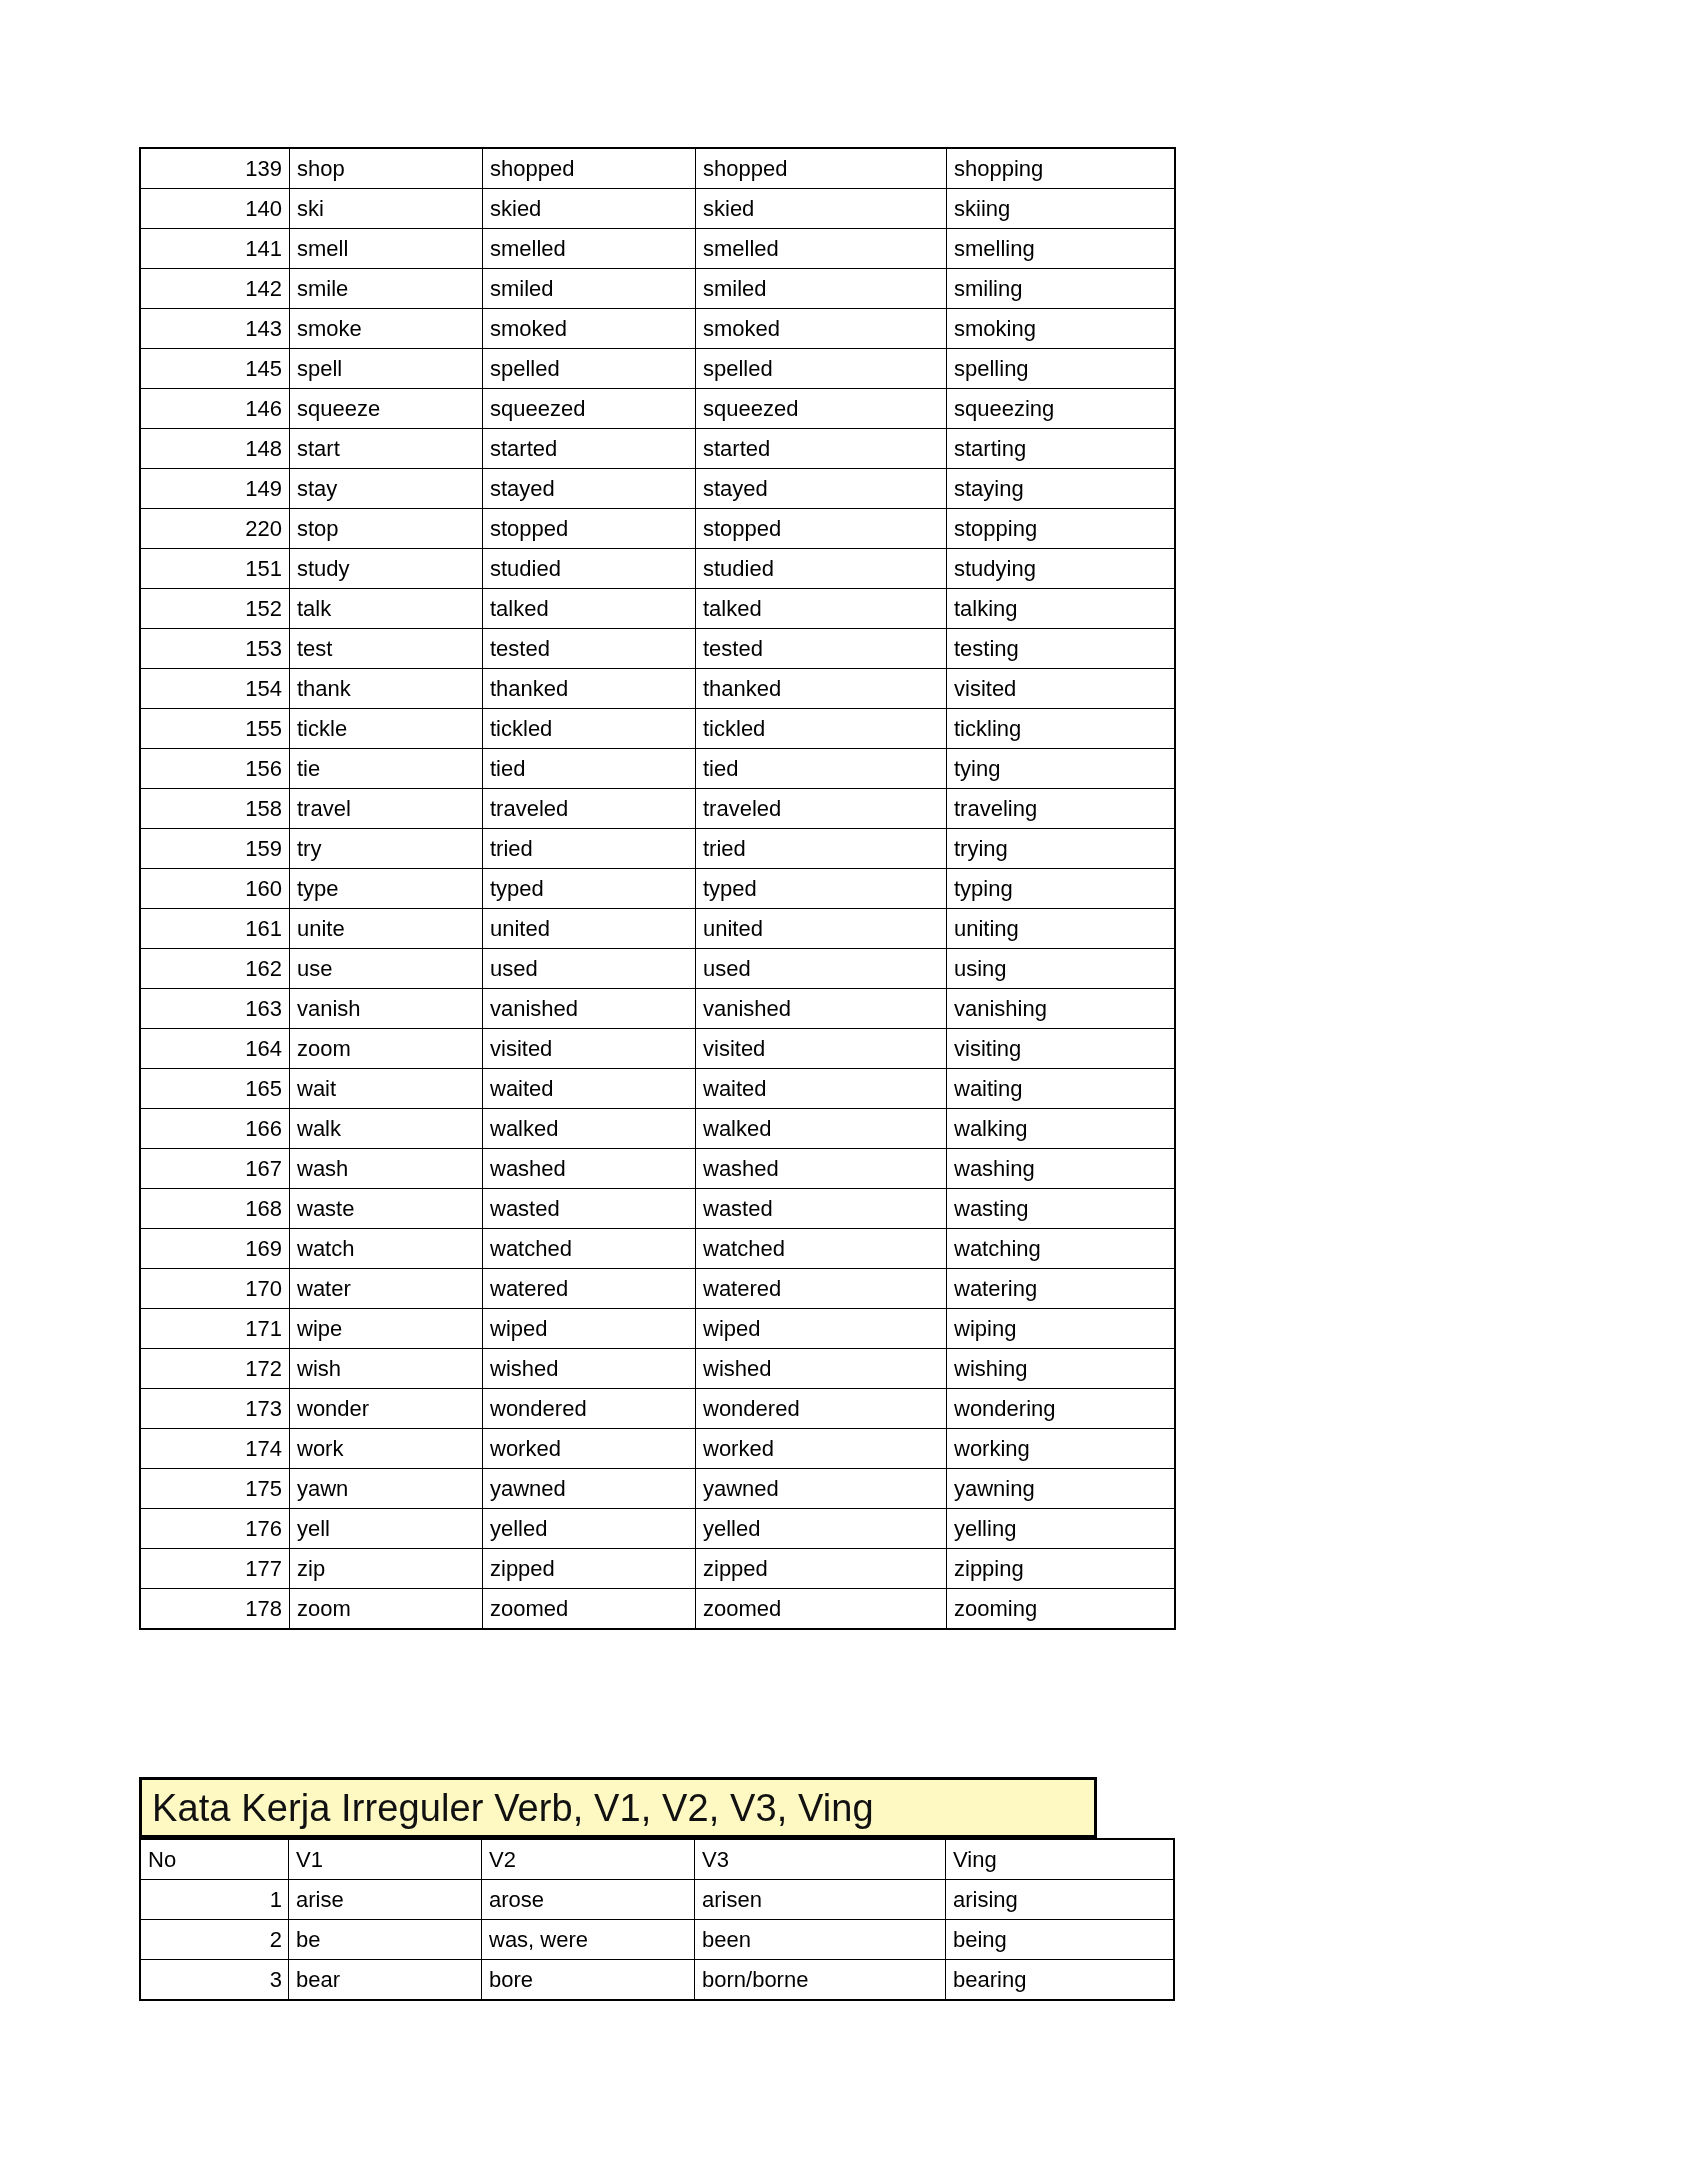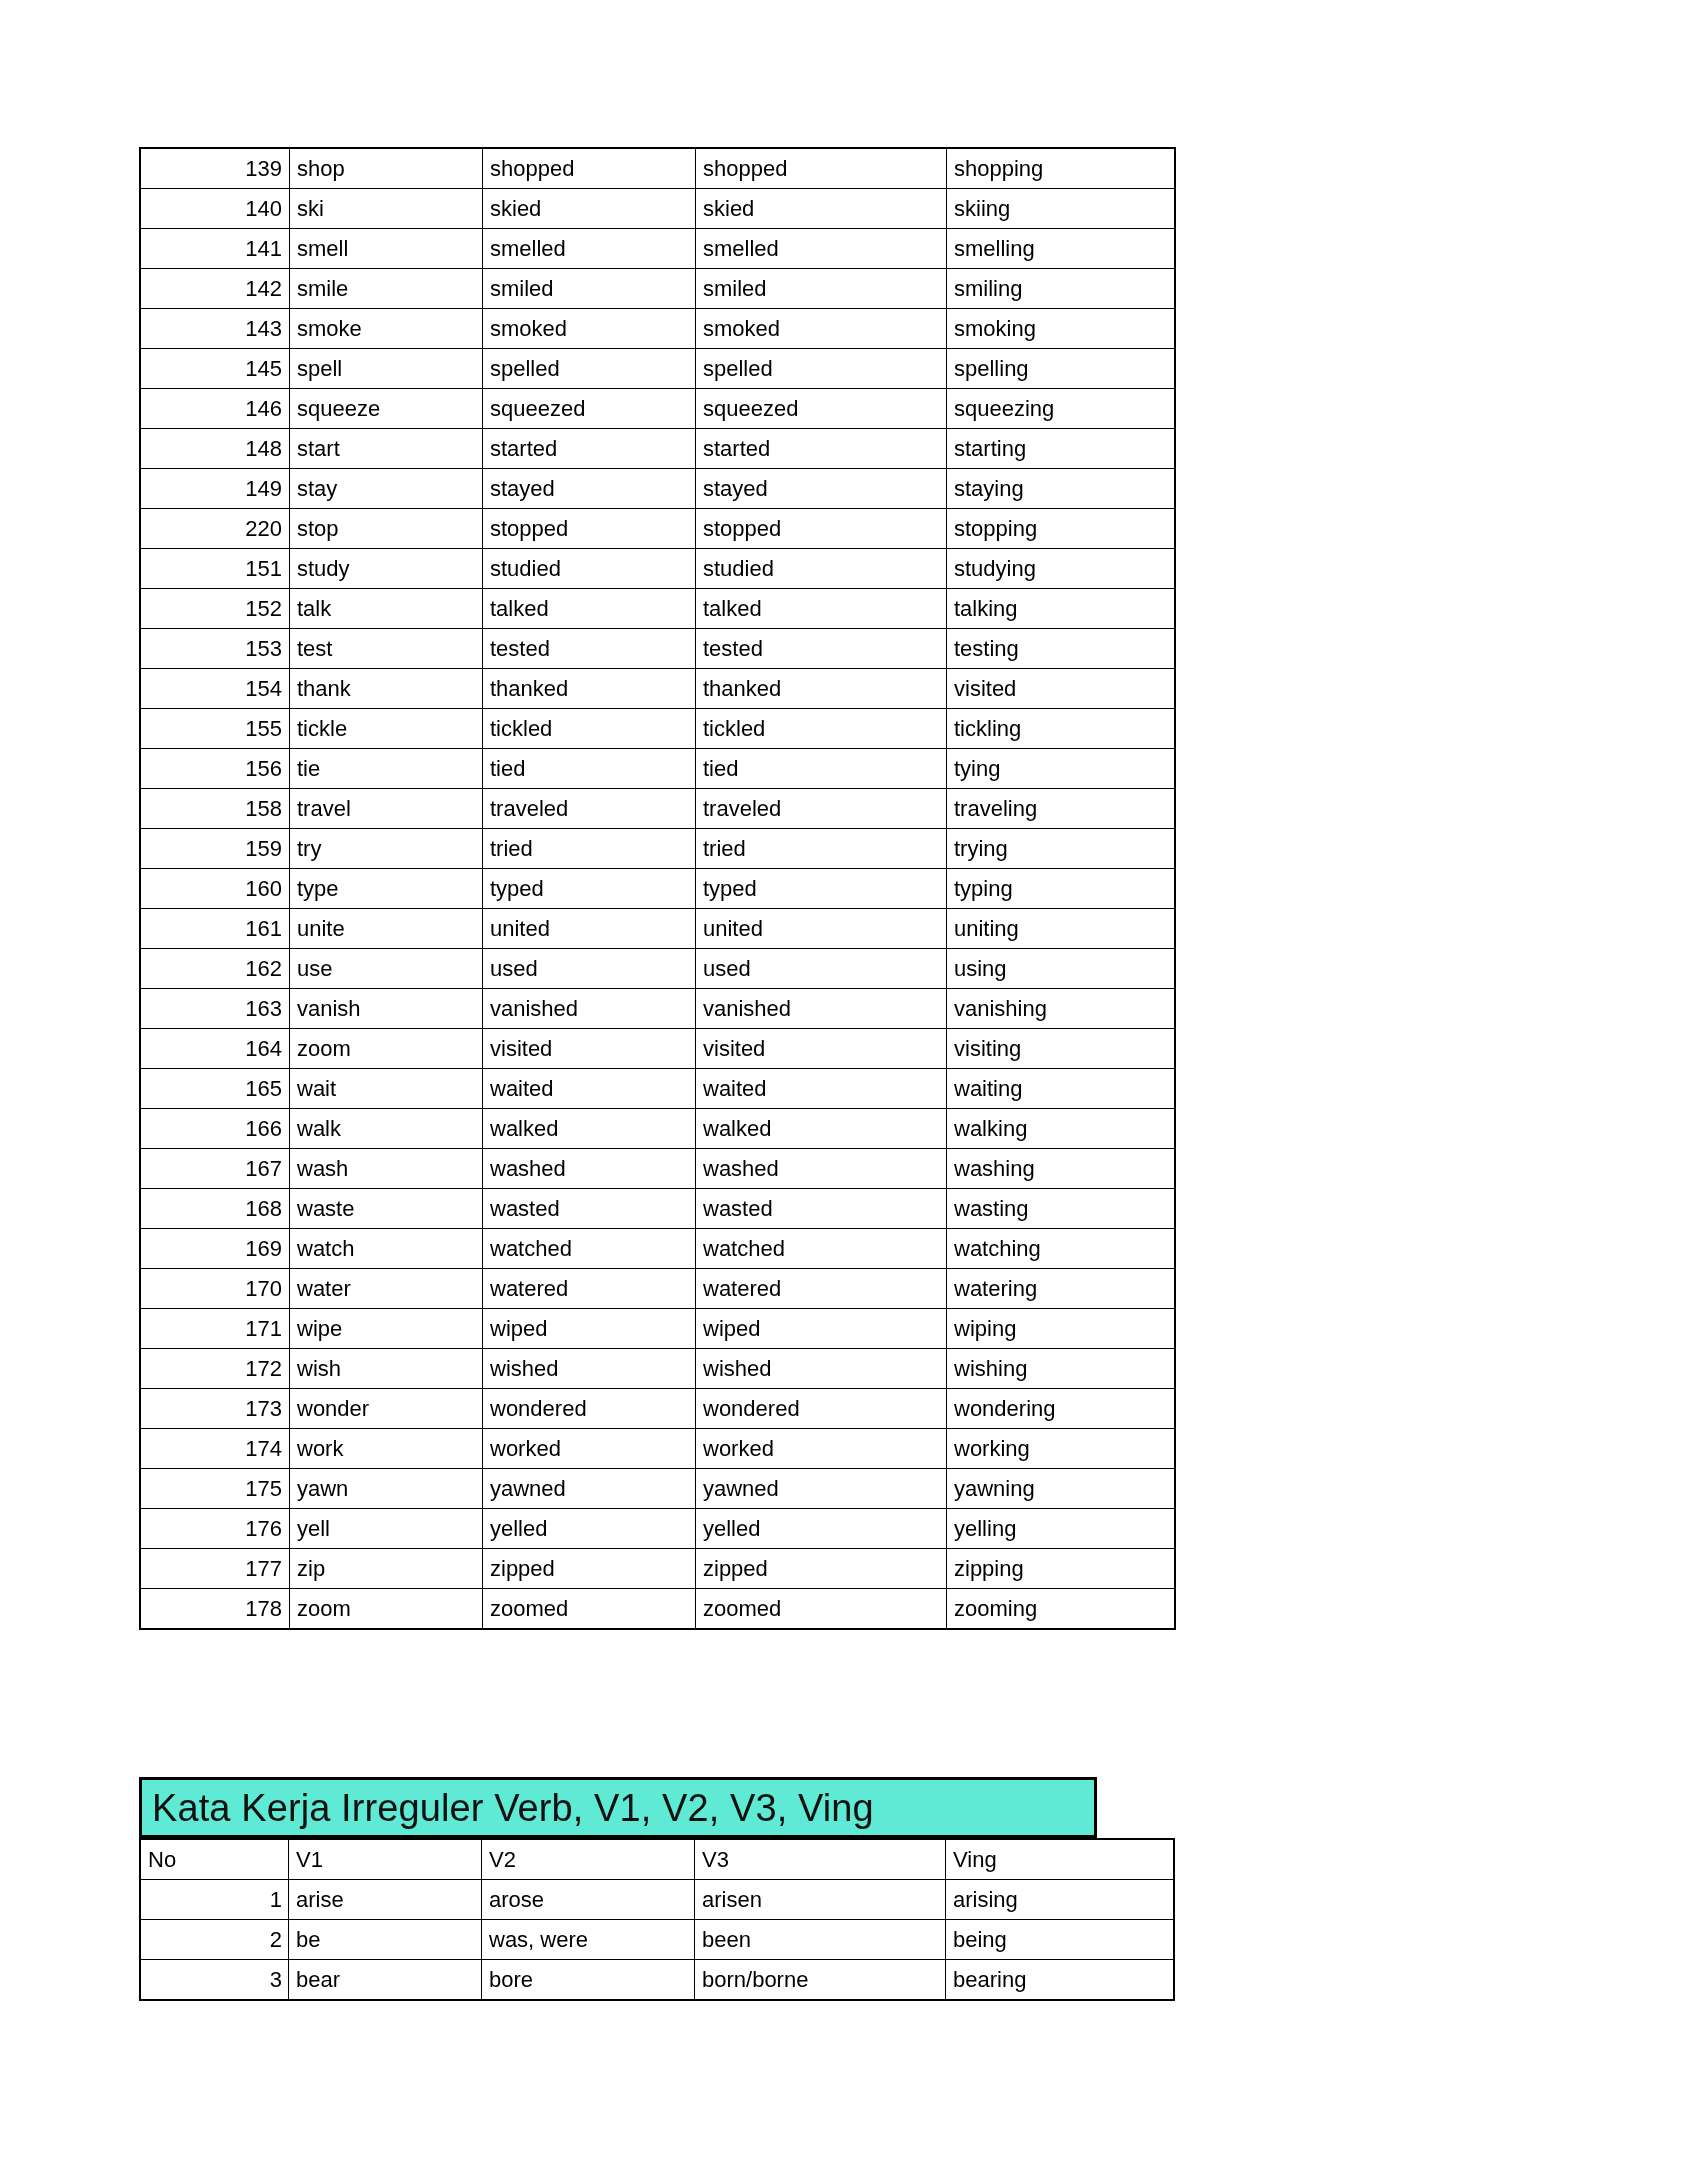--- a/index.html
+++ b/index.html
@@ -371,21 +371,21 @@
             <td class="c-v1">zoom</td>
             <td class="c-v2">zoomed</td>
             <td class="c-v3">zoomed</td>
             <td class="c-ving">zooming</td>
           </tr>
         </tbody>
     </table>
   </div>
 
   <div id="irregular-section">
-    <div id="irregular-banner" style="background: #5eead4;">
+    <div id="irregular-banner" style="background: #fef9c3;">
       <span class="banner-text">Kata Kerja Irreguler Verb, V1, V2, V3, Ving</span>
     </div>
     <table class="irrtable">
       <tbody id="irregular-tbody">
           <tr>
             <td class="hdr c-no">No</td>
             <td class="hdr c-v1">V1</td>
             <td class="hdr c-v2">V2</td>
             <td class="hdr c-v3">V3</td>
             <td class="hdr c-ving">Ving</td>

